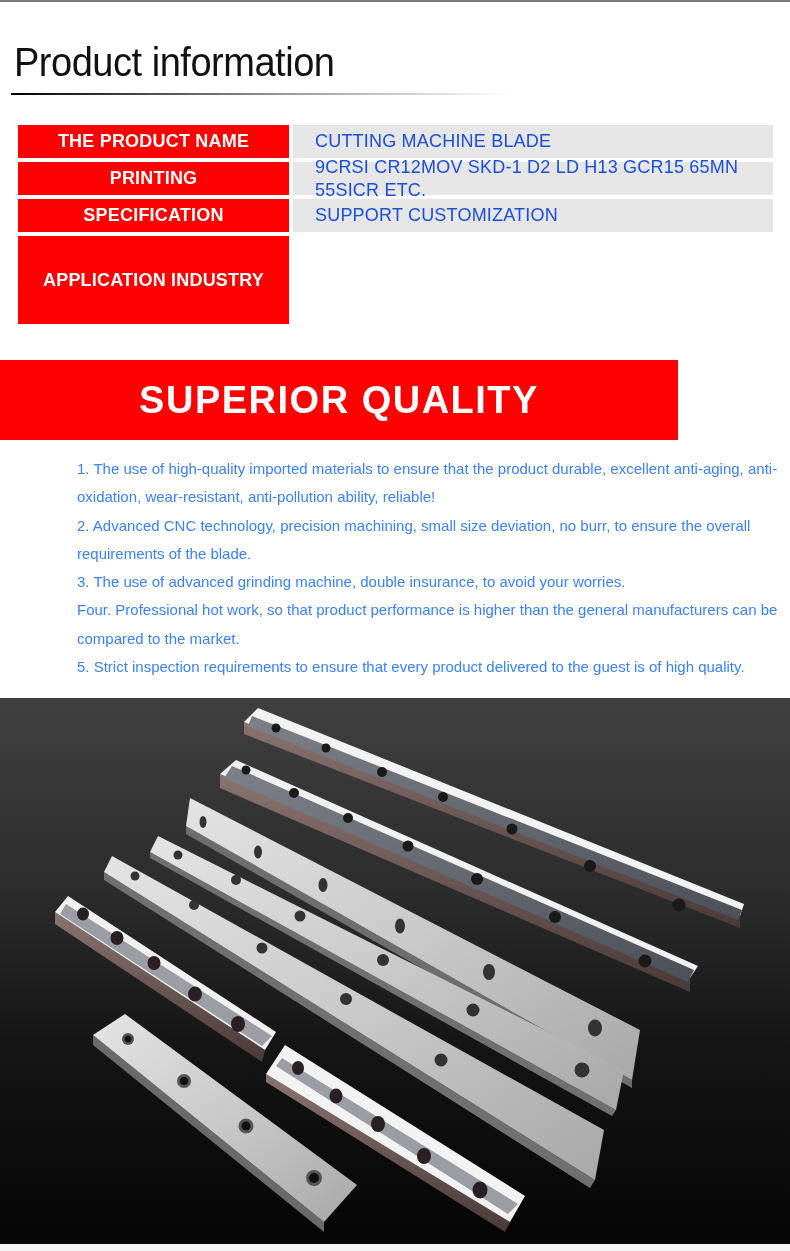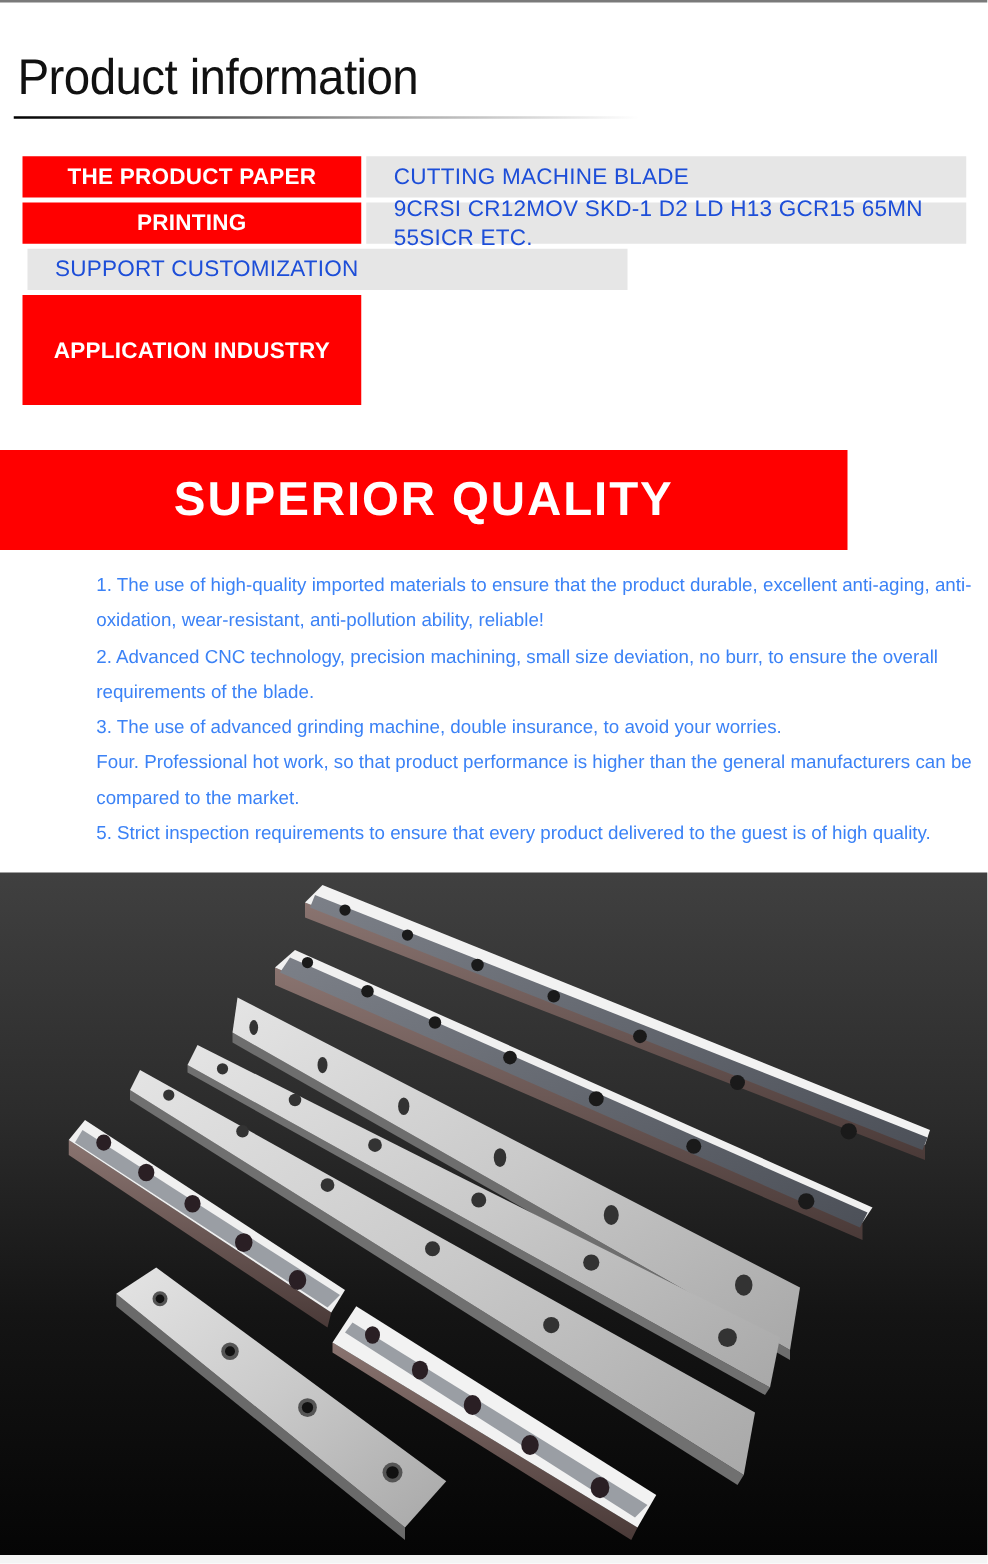--- a/index.html
+++ b/index.html
@@ -58,28 +58,29 @@
 </head>
 <body>
 
 <div class="top-line"></div>
 
 <h1 class="section-title">Product information</h1>
 <div class="title-rule"></div>
 
 <div class="info-table">
   <div class="info-row" style="top:0;height:33px;">
-    <div class="info-label">THE PRODUCT PAPER</div>
+    <div class="info-label">THE PRODUCT NAME</div>
     <div class="info-value">CUTTING MACHINE BLADE</div>
   </div>
   <div class="info-row" style="top:37px;height:33px;">
     <div class="info-label">PRINTING</div>
     <div class="info-value">9CRSI CR12MOV SKD-1 D2 LD H13 GCR15 65MN 55SICR ETC.</div>
   </div>
   <div class="info-row" style="top:74px;height:33px;">
+    <div class="info-label">SPECIFICATION</div>
     <div class="info-value">SUPPORT CUSTOMIZATION</div>
   </div>
   <div class="info-row" style="top:111px;height:88px;">
     <div class="info-label">APPLICATION INDUSTRY</div>
   </div>
 </div>
 
 <div class="quality-banner">
   <span>SUPERIOR QUALITY</span>
 </div>

